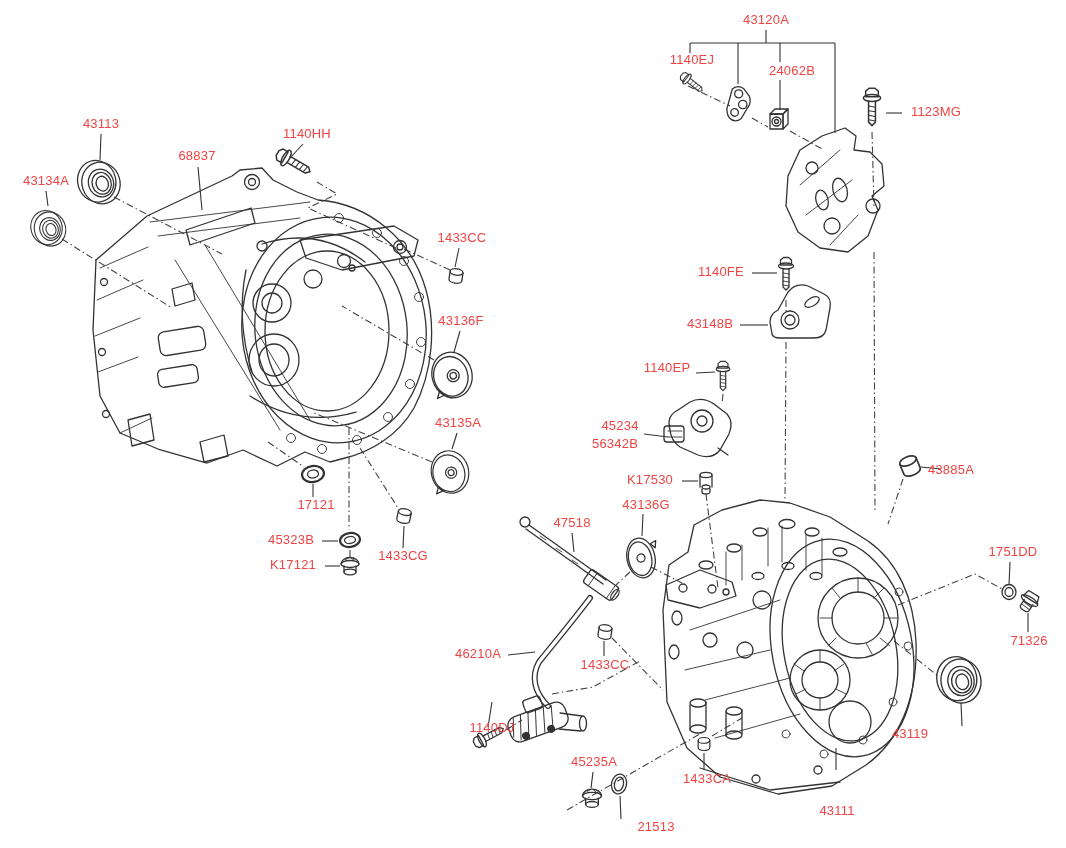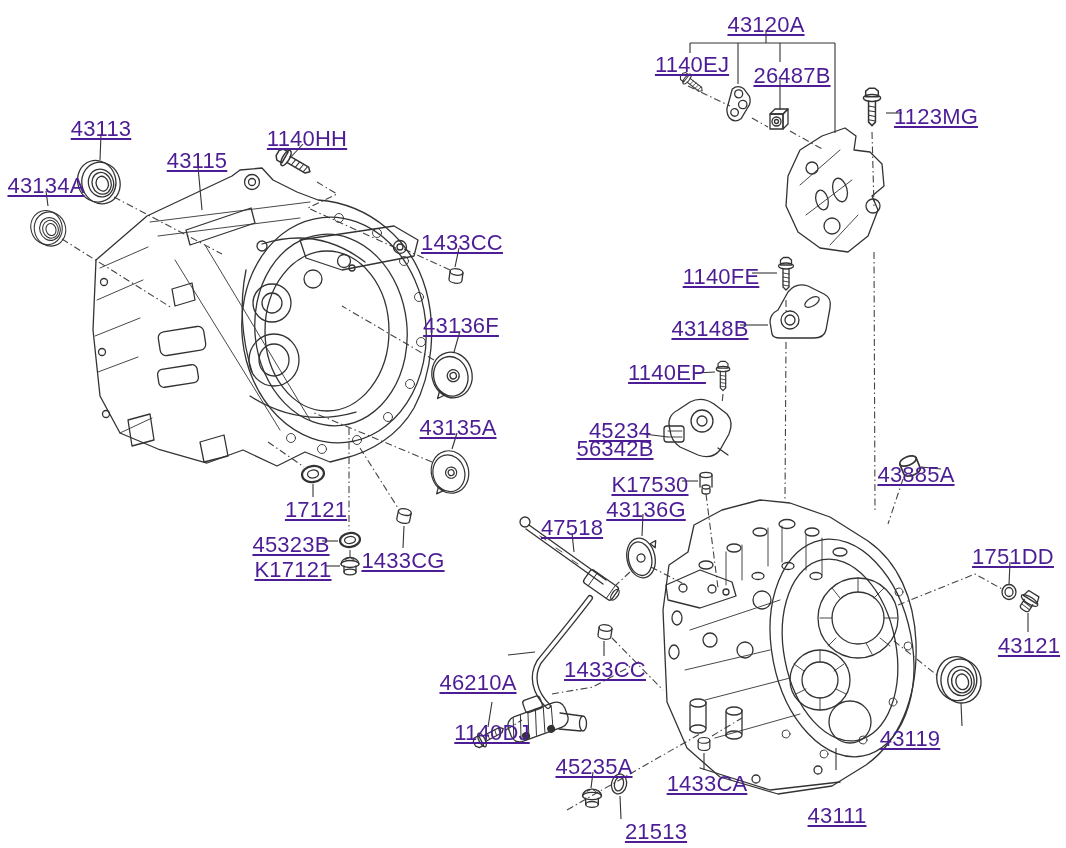--- a/index.html
+++ b/index.html
@@ -1,20 +1,20 @@
 <!DOCTYPE html>
 <html><head>
 <meta charset="utf-8">
 <style>
   html,body { margin:0; padding:0; background:#fff; }
   .stage { position:relative; width:1066px; height:848px; background:#ffffff;
            font-family:"Liberation Sans", sans-serif; overflow:hidden; }
   .stage svg { position:absolute; left:0; top:0; }
-  .lbl { position:absolute; transform:translateX(-50%); font-size:22px;
-         color:#4c1d95; white-space:nowrap; letter-spacing:.2px;text-decoration:underline; }
+  .lbl { position:absolute; transform:translateX(-50%); font-size:13px;
+         color:#ef4444; white-space:nowrap; letter-spacing:.2px; }
   .art { stroke:#333; fill:none; stroke-width:1.3; stroke-linecap:round; stroke-linejoin:round; }
   .leader { stroke:#333; stroke-width:1.1; fill:none; }
   .dashdot { stroke:#444; stroke-width:1.1; fill:none; stroke-dasharray:7 3 1.5 3; }
   .thin { stroke-width:0.9; }
   .thick { stroke-width:2.2; }
   .dark { fill:#333; stroke:none; }
 </style>
 </head>
 <body>
 
@@ -387,46 +387,46 @@
   <g class="art" transform="translate(1028,603) rotate(32)">
     <path d="M-6,-11 L6,-11 L8,-4 L-8,-4 Z"></path>
     <ellipse cx="0" cy="-3" rx="9.5" ry="3.5"></ellipse>
     <path d="M-5,-1 L-5,6 A 5 2.5 0 0 0 5,6 L5,-1"></path>
     <path class="thin" d="M-5,1 L5,2 M-5,4 L5,5"></path>
   </g>
 </svg>
 
 <div class="lbl" style="left:766px;top:12px">43120A</div>
 <div class="lbl" style="left:692px;top:52px">1140EJ</div>
-<div class="lbl" style="left:792px;top:63px">26487B</div>
+<div class="lbl" style="left:792px;top:63px">24062B</div>
 <div class="lbl" style="left:936px;top:104px">1123MG</div>
 <div class="lbl" style="left:101px;top:116px">43113</div>
 <div class="lbl" style="left:46px;top:173px">43134A</div>
-<div class="lbl" style="left:197px;top:148px">43115</div>
+<div class="lbl" style="left:197px;top:148px">68837</div>
 <div class="lbl" style="left:307px;top:126px">1140HH</div>
 <div class="lbl" style="left:462px;top:230px">1433CC</div>
 <div class="lbl" style="left:461px;top:313px">43136F</div>
 <div class="lbl" style="left:458px;top:415px">43135A</div>
 <div class="lbl" style="left:316px;top:497px">17121</div>
 <div class="lbl" style="left:291px;top:532px">45323B</div>
 <div class="lbl" style="left:293px;top:557px">K17121</div>
 <div class="lbl" style="left:403px;top:548px">1433CG</div>
 <div class="lbl" style="left:721px;top:264px">1140FE</div>
 <div class="lbl" style="left:710px;top:316px">43148B</div>
 <div class="lbl" style="left:667px;top:360px">1140EP</div>
 <div class="lbl" style="left:620px;top:418px">45234</div>
 <div class="lbl" style="left:615px;top:436px">56342B</div>
 <div class="lbl" style="left:650px;top:472px">K17530</div>
 <div class="lbl" style="left:646px;top:497px">43136G</div>
 <div class="lbl" style="left:572px;top:515px">47518</div>
-<div class="lbl" style="left:478px;top:670px">46210A</div>
+<div class="lbl" style="left:478px;top:646px">46210A</div>
 <div class="lbl" style="left:492px;top:720px">1140DJ</div>
 <div class="lbl" style="left:605px;top:657px">1433CC</div>
 <div class="lbl" style="left:594px;top:754px">45235A</div>
 <div class="lbl" style="left:656px;top:819px">21513</div>
 <div class="lbl" style="left:707px;top:771px">1433CA</div>
 <div class="lbl" style="left:837px;top:803px">43111</div>
-<div class="lbl" style="left:916px;top:462px">43885A</div>
+<div class="lbl" style="left:951px;top:462px">43885A</div>
 <div class="lbl" style="left:1013px;top:544px">1751DD</div>
-<div class="lbl" style="left:1029px;top:633px">43121</div>
+<div class="lbl" style="left:1029px;top:633px">71326</div>
 <div class="lbl" style="left:910px;top:726px">43119</div>
 
 </div>
 
 </body></html>

